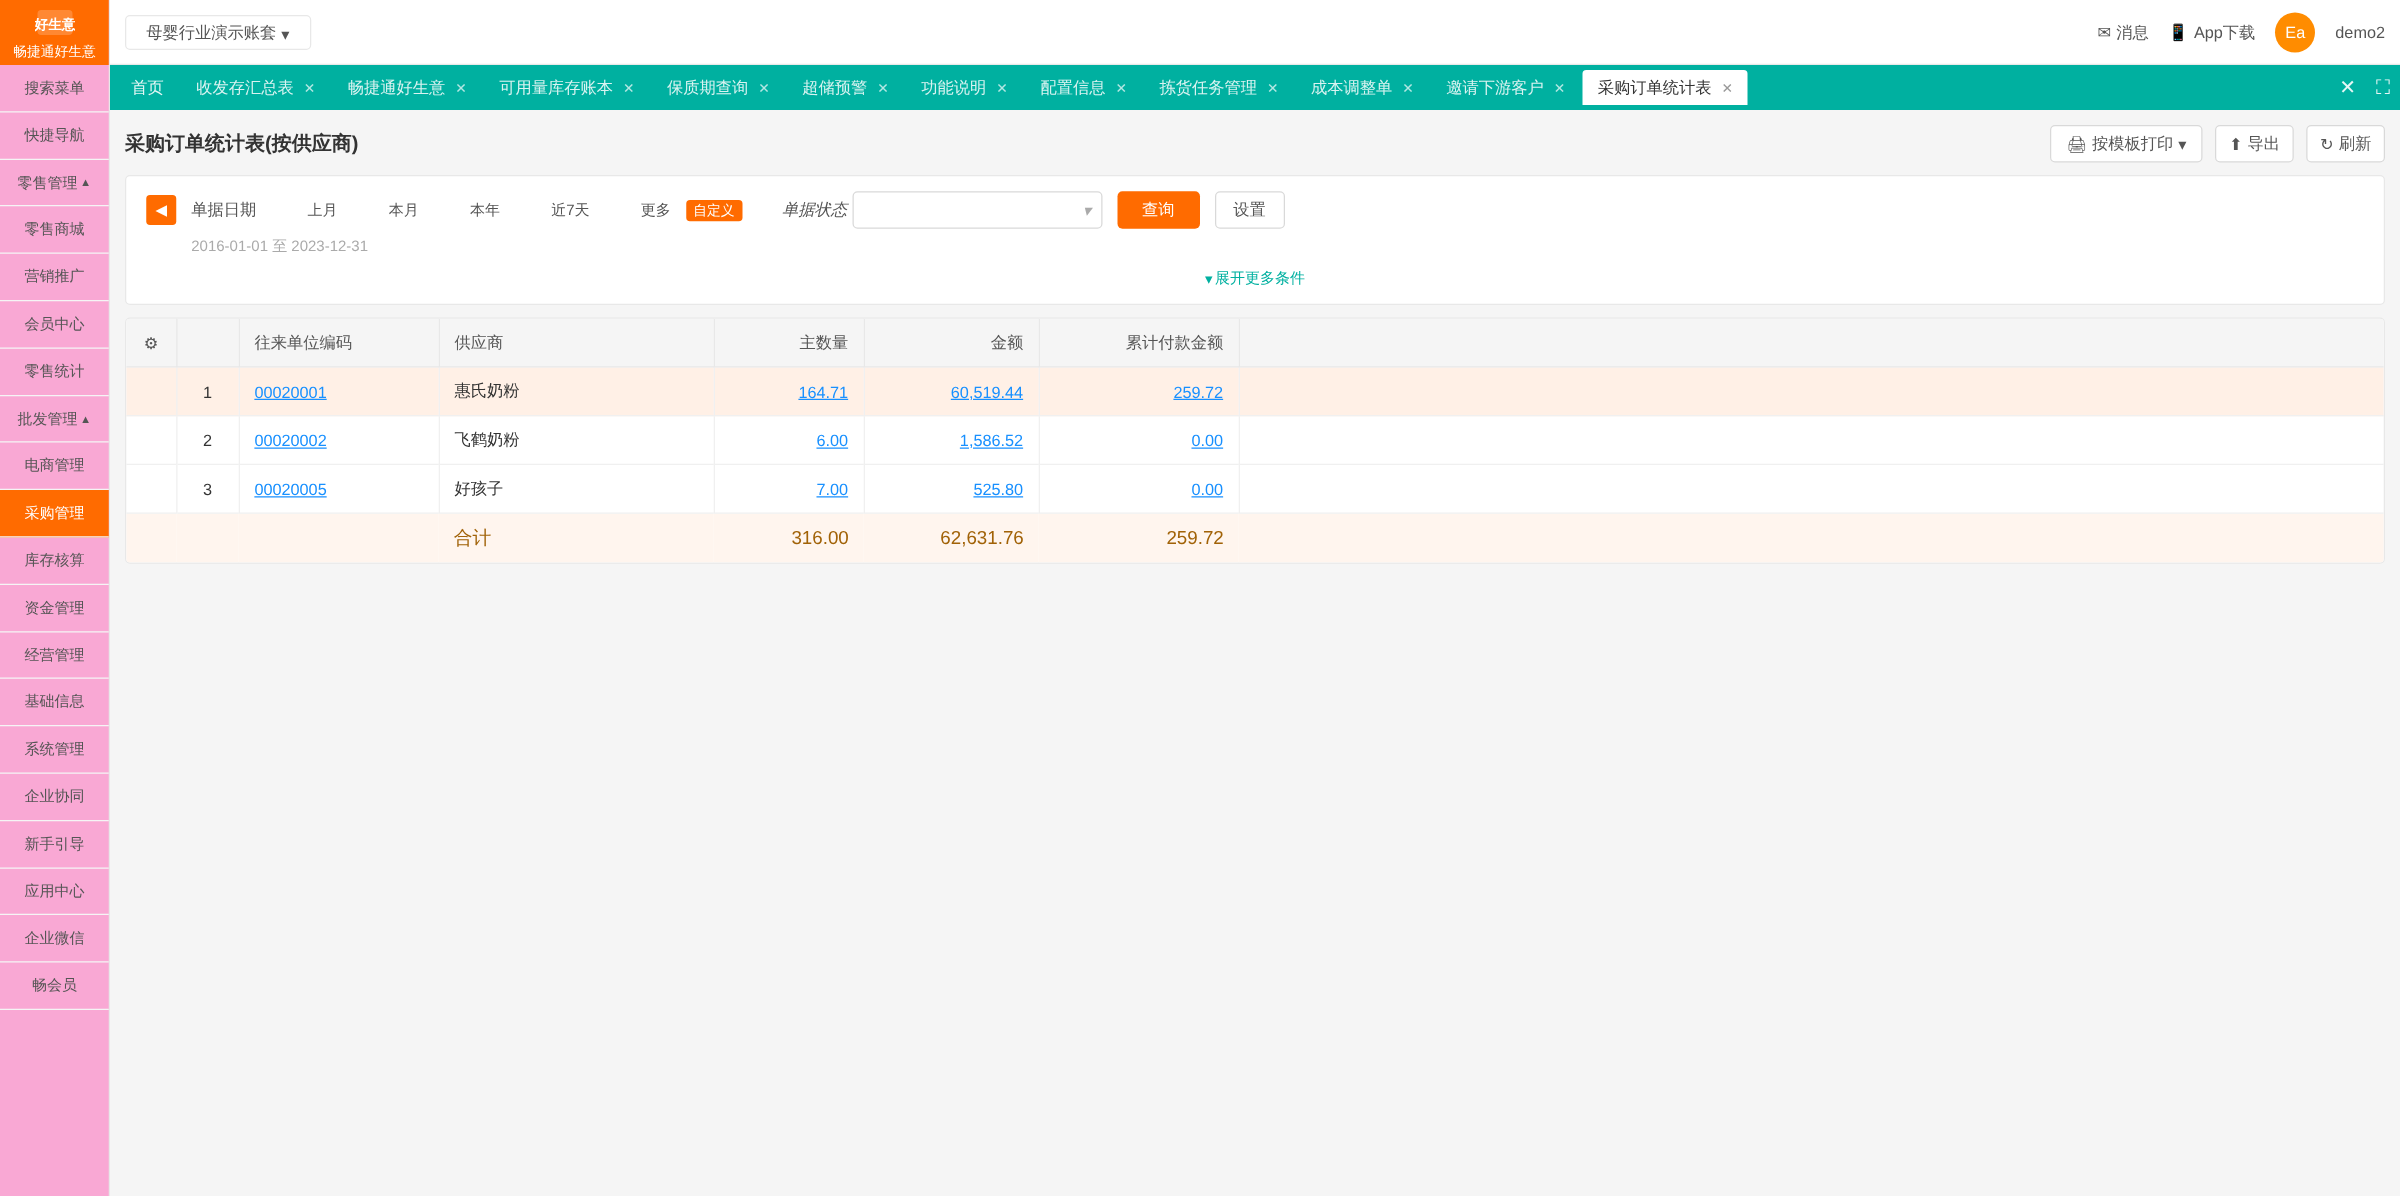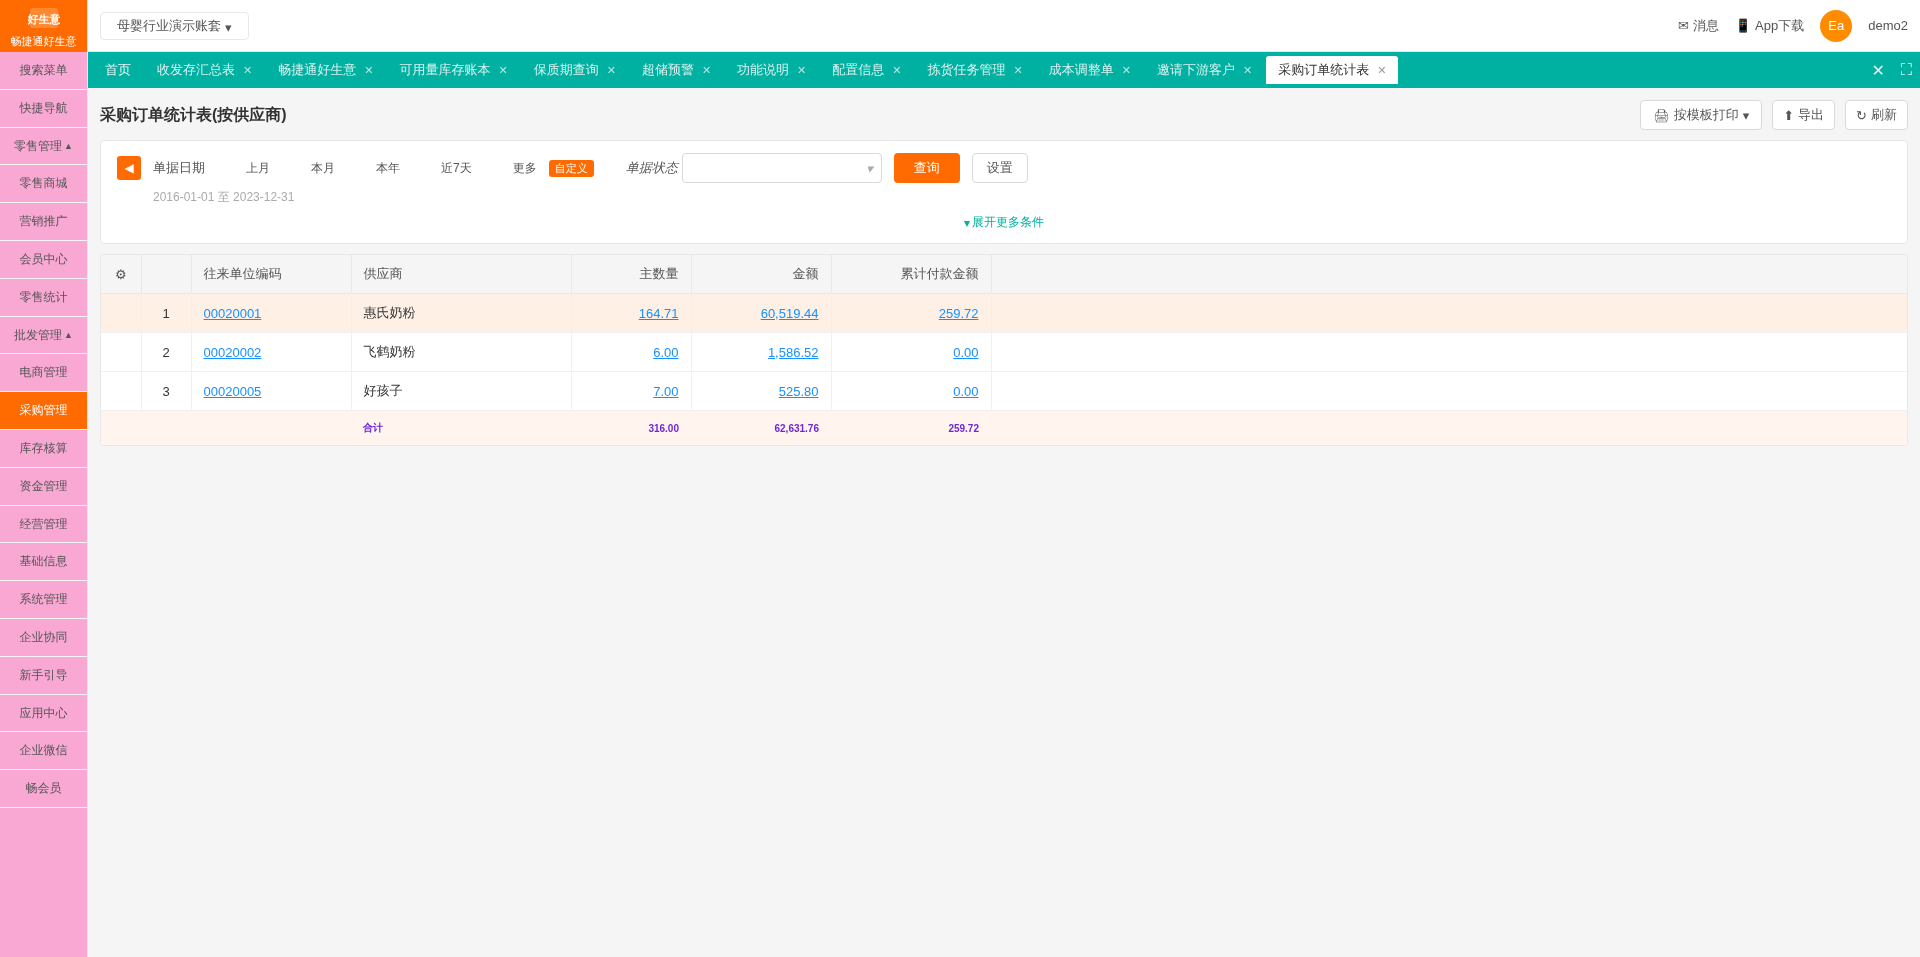--- a/index.html
+++ b/index.html
@@ -388,23 +388,23 @@
     .col-amount { width: 140px; text-align: right; }
     .col-paid { width: 160px; text-align: right; }
 
     
     .table-footer {
       background: #fff5ee;
       border-top: 1px solid #e8e8e8;
     }
     .table-footer td {
       padding: 10px 12px;
-      font-size: 10px;
-      font-weight: bold;
-      color: #6d28d9;
+      font-size: 15px;
+      font-weight: normal;
+      color: #a16207;
     }
   </style>
 </head>
 <body>
 
 <div class="sidebar">
   <div class="sidebar-logo">
     <svg class="logo-icon" viewBox="0 0 32 28" fill="none">
       <rect x="2" y="4" width="28" height="20" rx="3" fill="rgba(255,255,255,0.2)"></rect>
       <text x="16" y="19" text-anchor="middle" fill="#fff" font-size="11" font-weight="bold">好生意</text>

